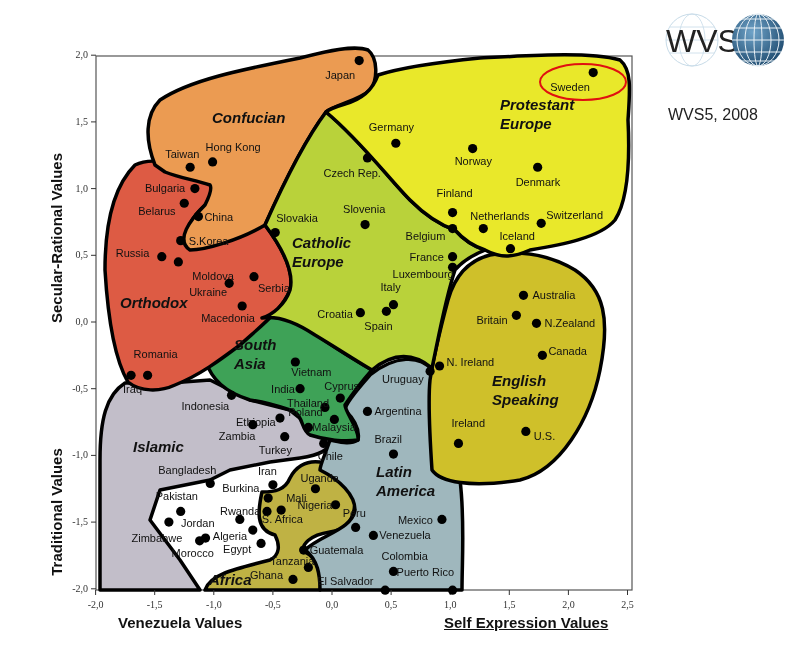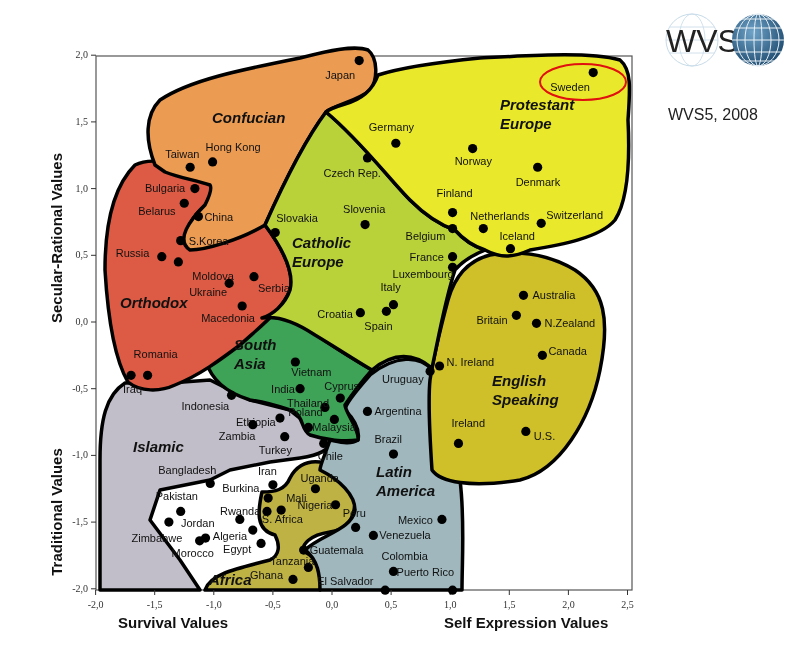--- a/index.html
+++ b/index.html
@@ -3,21 +3,21 @@
 <meta charset="utf-8">
 <style>
   html, body { margin: 0; padding: 0; background: #ffffff; }
   body { width: 800px; height: 647px; position: relative; overflow: hidden; font-family: "Liberation Sans", sans-serif; }
   #chart { position: absolute; left: 0; top: 0; }
   .logo { position: absolute; left: 648px; top: 12px; width: 130px; height: 56px; margin-left: 14px; }
   .subtitle { position: absolute; left: 668px; top: 88px; font-size: 16px; color: #222; font-family: "Liberation Sans", sans-serif; margin-top: 18px; }
   .ylab-top { position: absolute; left: 56px; top: 238px; transform: translate(-50%, -50%) rotate(-90deg); font-weight: bold; font-size: 15px; white-space: nowrap; color: #111; }
   .ylab-bot { position: absolute; left: 56px; top: 512px; transform: translate(-50%, -50%) rotate(-90deg); font-weight: bold; font-size: 15px; white-space: nowrap; color: #111; }
   .xlab-left { position: absolute; left: 118px; top: 614px; font-weight: bold; font-size: 15px; color: #111; }
-  .xlab-right { position: absolute; left: 444px; top: 614px; font-weight: bold; font-size: 15px; color: #111; }
+  .xlab-right { position: absolute; left: 444px; top: 614px; font-weight: bold; font-size: 15px; color: #111; text-decoration: underline; }
   svg text { font-family: "Liberation Sans", sans-serif; }
   .tick { font-family: "Liberation Serif", serif; font-size: 10px; fill: #333; }
   .clabel { font-size: 11px; fill: #111; }
   .rlabel { font-size: 15px; font-weight: bold; font-style: italic; fill: #111; }
   .region { stroke: #000; stroke-width: 3.5; stroke-linejoin: round; }
 </style>
 </head>
 <body>
 
 <svg id="chart" width="800" height="647" viewBox="0 0 800 647">
@@ -427,14 +427,14 @@
       <line x1="73" y1="40" x2="119" y2="40" stroke="#e8f0f5" stroke-width="1"></line>
       <line x1="80" y1="7" x2="112" y2="7" stroke="#e8f0f5" stroke-width="1"></line>
       <line x1="80" y1="49" x2="112" y2="49" stroke="#e8f0f5" stroke-width="1"></line>
     </g>
   </svg>
 </div>
 <div class="subtitle">WVS5, 2008</div>
 
 <div class="ylab-top">Secular-Rational Values</div>
 <div class="ylab-bot">Traditional Values</div>
-<div class="xlab-left">Survival Values</div>
+<div class="xlab-left">Venezuela Values</div>
 <div class="xlab-right">Self Expression Values</div>
 
 </body></html>

